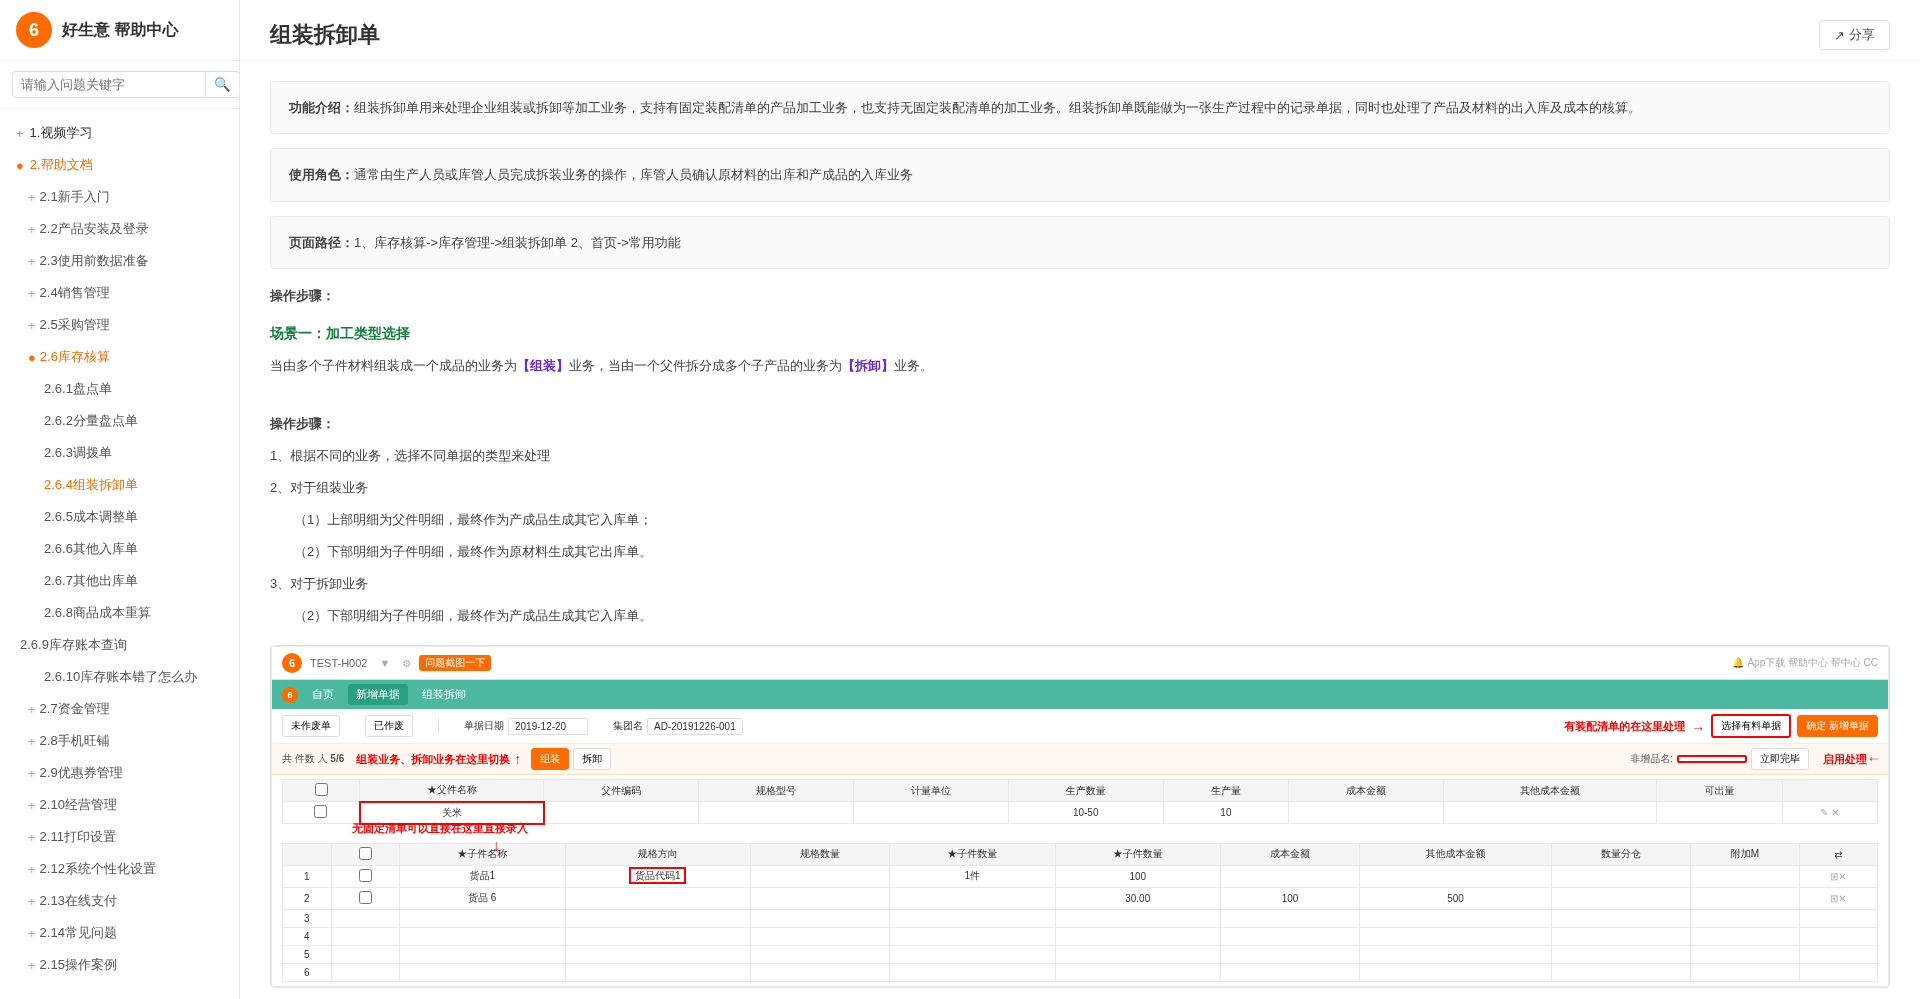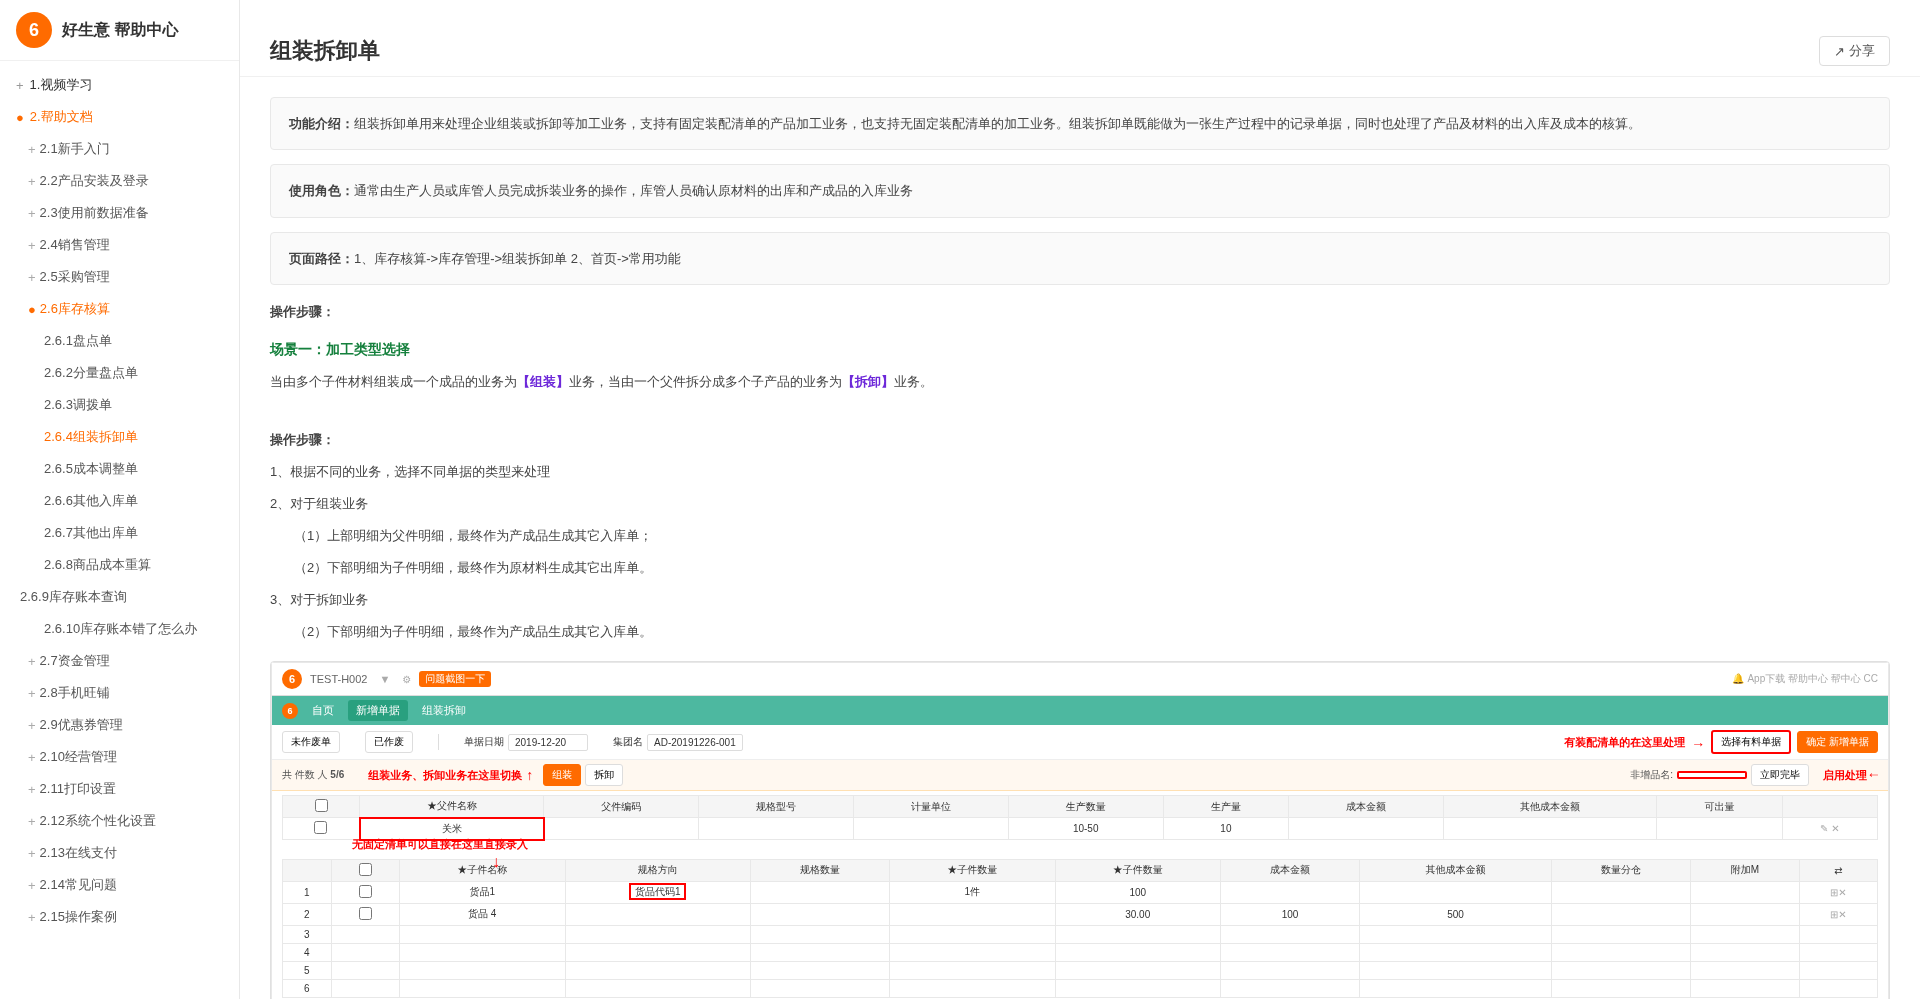--- a/index.html
+++ b/index.html
@@ -68,21 +68,21 @@
     .nav-item.sub.active { color: #ff6b00; }
 
     
     #main {
       flex: 1;
       overflow-y: auto;
       background: #fff;
       padding: 0;
     }
     #content-header {
-      padding: 36px 30px 10px 30px;
+      padding: 20px 30px 10px 30px;
       display: flex;
       align-items: center;
       justify-content: space-between;
       border-bottom: 1px solid #f0f0f0;
     }
     .page-title { font-size: 22px; font-weight: bold; color: #333; }
     .share-btn {
       border: 1px solid #ddd; background: #fff; padding: 5px 14px; border-radius: 4px; cursor: pointer; font-size: 13px; color: #555; display: flex; align-items: center; gap: 4px;
     }
     .share-icon { font-size: 13px; }
@@ -150,20 +150,24 @@
     .badge-orange { background: #ff6b00; color: #fff; border-radius: 3px; padding: 1px 6px; font-size: 10px; }
   </style>
 </head>
 <body>
 
 <div id="sidebar">
   <div id="sidebar-header">
     <div class="logo-circle">6</div>
     <span class="logo-text">好生意 帮助中心</span>
   </div>
+  <div class="search-box">
+    <input type="text" placeholder="请输入问题关键字" style="">
+    <button>🔍</button>
+  </div>
   <div class="sidebar-nav">
 
     <div class="nav-item collapsed">
       <span class="prefix">+</span>
       <span>1.视频学习</span>
     </div>
 
     <div class="nav-item active">
       <span class="prefix" style="color:#ff6b00">●</span>
       <span>2.帮助文档</span>
@@ -343,21 +347,21 @@
               <span style="color:red;font-size:11px;font-weight:bold;">有装配清单的在这里处理</span>
               <span style="color:red;font-size:14px;">→</span>
               <button class="fake-btn" style="border:2px solid red;">选择有料单据</button>
               <button class="fake-btn orange">确定 新增单据</button>
             </div>
           </div>
 
           <div style="background:#fff8f0;border-bottom:1px solid #ffe0b2;padding:4px 10px;display:flex;align-items:center;gap:4px;">
             <span style="font-size:10px;color:#555;">共 件数 人 <strong>5/6</strong></span>
 
-            <span style="color:red;font-size:11px;font-weight:bold;margin-left:20px;">组装业务、拆卸业务在这里切换</span>
+            <span style="color:red;font-size:11px;font-weight:bold;margin-left:8px;">组装业务、拆卸业务在这里切换</span>
             <span style="color:red;font-size:14px;">↑</span>
             <div style="display:flex;gap:4px;margin-left:6px;">
               <button class="fake-btn orange">组装</button>
               <button class="fake-btn">拆卸</button>
             </div>
             <div style="flex:1;"></div>
 
             <div style="position:relative;display:flex;align-items:center;gap:4px;">
               <span style="font-size:10px;color:#555;">非增品名:</span>
               <span class="fake-field-val" style="border:2px solid red;min-width:70px;"></span>
@@ -437,21 +441,21 @@
                   <td>100</td>
                   <td></td>
                   <td></td>
                   <td></td>
                   <td></td>
                   <td><span style="color:#aaa;font-size:10px;">⊞</span><span style="color:#aaa;font-size:10px;">✕</span></td>
                 </tr>
                 <tr>
                   <td>2</td>
                     <td><input type="checkbox" style=""></td>
-                  <td>货品 4</td>
+                  <td>货品 6</td>
                   <td></td>
                   <td></td>
                   <td></td>
                   <td>30.00</td>
                   <td>100</td>
                   <td>500</td>
                   <td></td>
                   <td></td>
                   <td><span style="color:#aaa;font-size:10px;">⊞</span><span style="color:#aaa;font-size:10px;">✕</span></td>
                 </tr>

